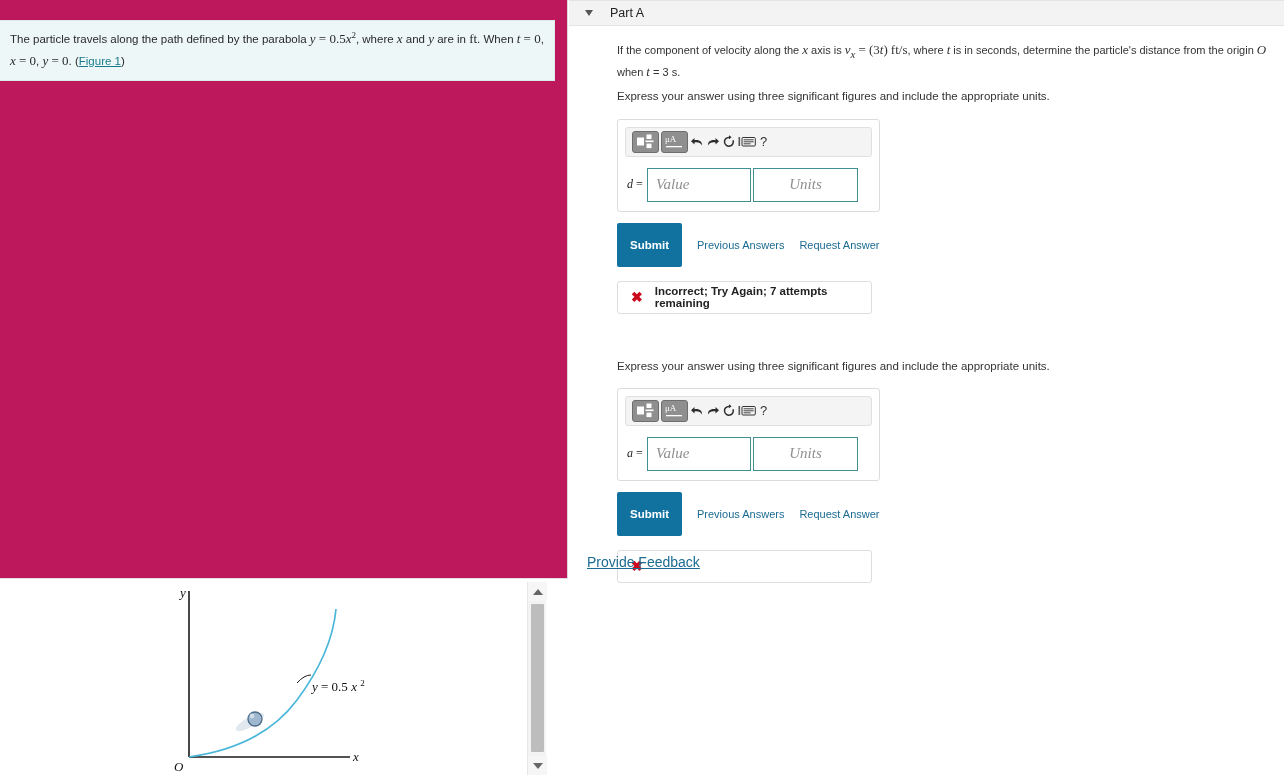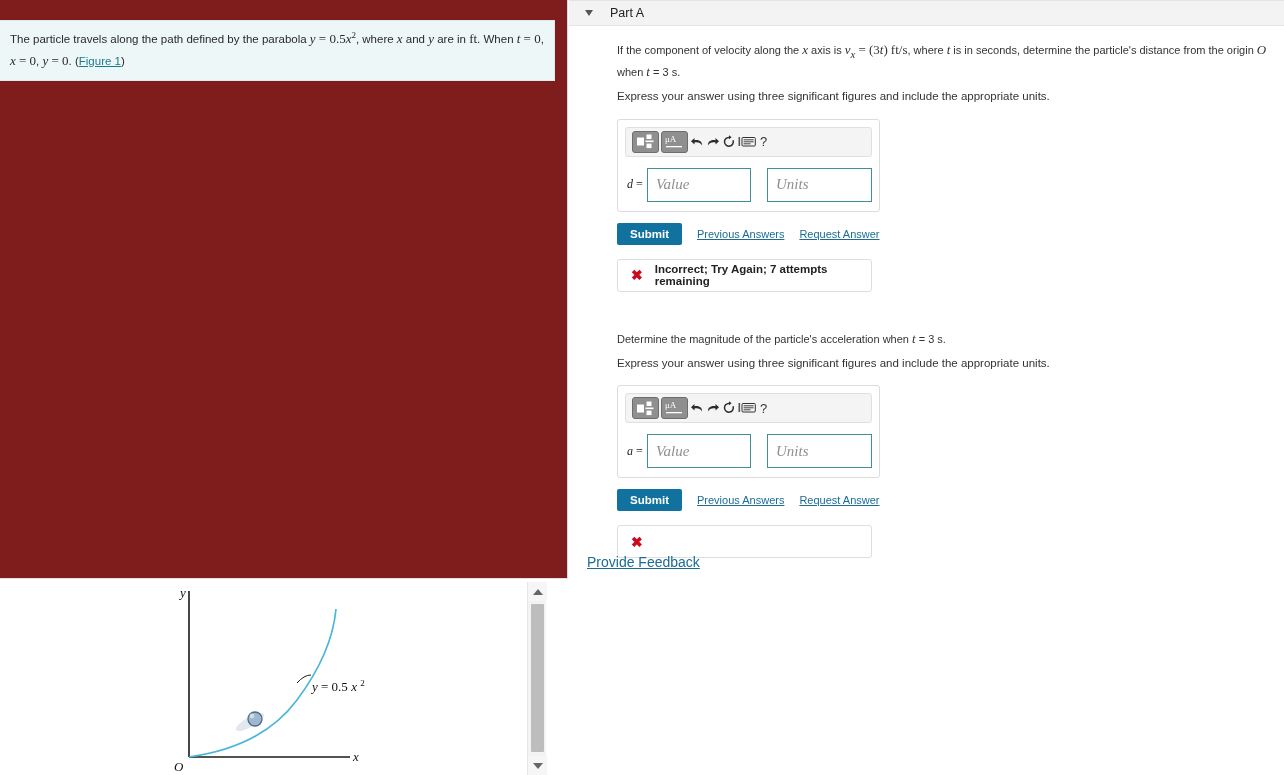--- a/index.html
+++ b/index.html
@@ -10,21 +10,21 @@
     font-family: "Liberation Sans", sans-serif;
     overflow: hidden;
   }
   .page { position: relative; width: 1284px; height: 775px; }
 
   
   .left-col {
     position: absolute; left: 0; top: 0;
     width: 568px; height: 775px;
     border-right: 1px solid #d9d9d9;
-    background: #7f1d1d;
+    background: #be185d;
   }
   .problem-box {
     position: absolute; left: 0; top: 20px;
     width: 555px;
     background: #edf7f7;
     border-top: 1px solid #dbeaea;
     border-bottom: 1px solid #dbeaea;
     border-right: 1px solid #dbeaea;
     padding: 7px 10px 9px 10px;
     font-size: 11.5px;
@@ -133,33 +133,33 @@
     border: 1px solid #3f8f93;
     background: #fff;
     font-family: "Liberation Serif", serif;
     font-style: italic;
     font-size: 15px;
     color: #8a8a8a;
     padding: 16px 8px;
     outline: none;
   }
   .ans-value { width: 104px; }
-  .ans-units { width: 105px; margin-left: 16px; }
+  .ans-units { width: 105px; margin-left: 2px; text-align: center; }
   .ans-input::placeholder { color: #8f8f8f; opacity: 1; }
 
   .btn-row { margin-top: 11px; display: flex; align-items: center; }
   .submit-btn {
     background: #1172a0; color: #fff;
     border: none; border-radius: 2px;
     font-family: "Liberation Sans", sans-serif;
     font-size: 11.5px; font-weight: bold;
-    padding: 5px 13px; cursor: pointer;
+    padding: 16px 13px; cursor: pointer;
   }
   .link-btn {
-    color: #1b6b93; font-size: 11px; text-decoration: underline;
+    color: #1b6b93; font-size: 11px; 
     margin-left: 15px; cursor: pointer;
   }
 
   .feedback-box {
     margin-top: 14px;
     width: 255px; height: 33px;
     border: 1px solid #dedede; border-radius: 3px;
     background: #fff;
     display: flex; align-items: center; padding-left: 13px;
   }
@@ -296,21 +296,20 @@
 
         <div class="feedback-box">
           <span class="x-icon">✖</span>
           <span class="fb-text">Incorrect; Try Again; 7 attempts remaining</span>
         </div>
       </div>
     </div>
 
     <div style="margin-top:23px;">
       <div class="part-body">
-        <div class="qtext">Determine the magnitude of the particle's acceleration when <span class="mth">t</span> = 3 s.</div>
         <div class="qtext bold">Express your answer using three significant figures and include the appropriate units.</div>
 
         <div class="answer-box">
           <div class="ans-toolbar">
             <div class="tb-btn">
               <svg width="19" height="15" viewBox="0 0 19 15">
                 <rect x="1" y="3.5" width="7" height="8" fill="#fff"></rect>
                 <rect x="10.5" y="0.5" width="5" height="4.5" fill="#fff"></rect>
                 <rect x="9.5" y="6.5" width="8" height="1.6" fill="#fff"></rect>
                 <rect x="10.5" y="9.6" width="5" height="4.5" fill="#fff"></rect>

